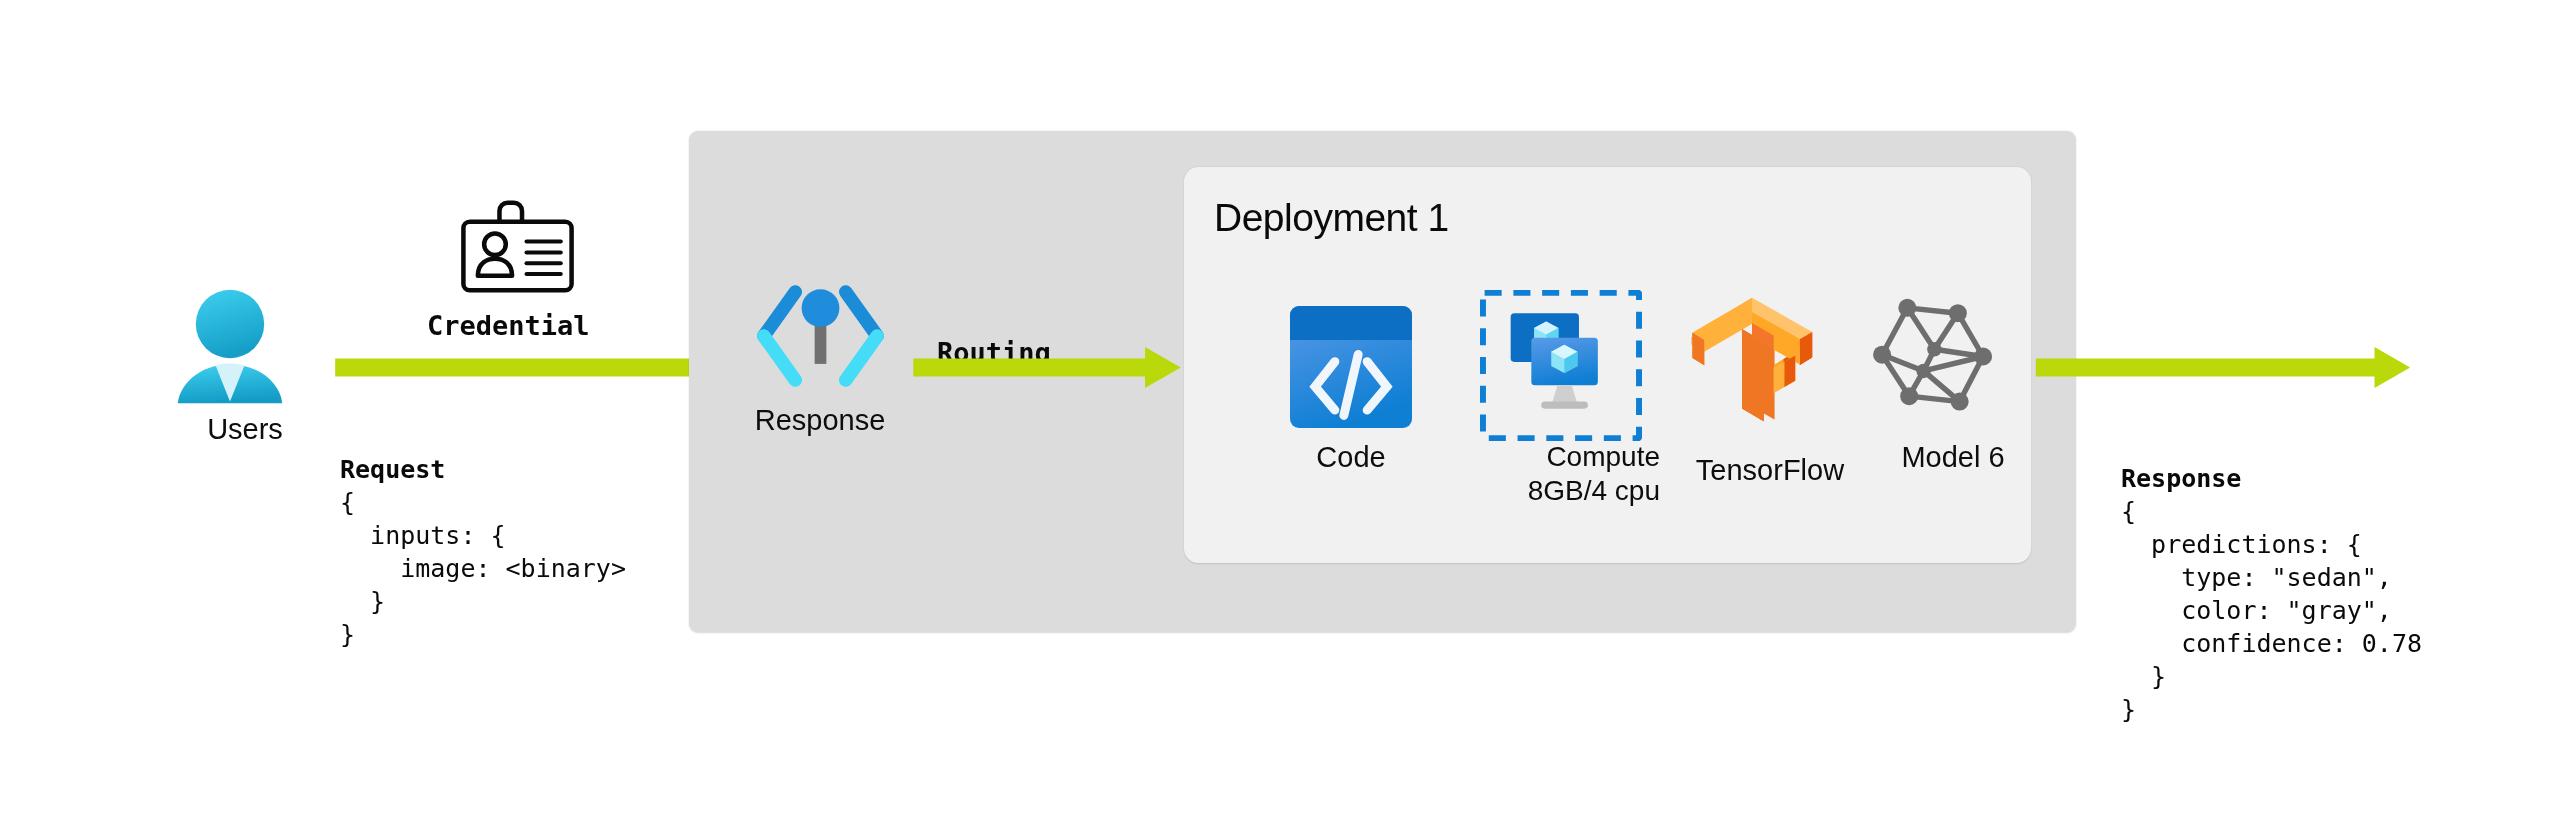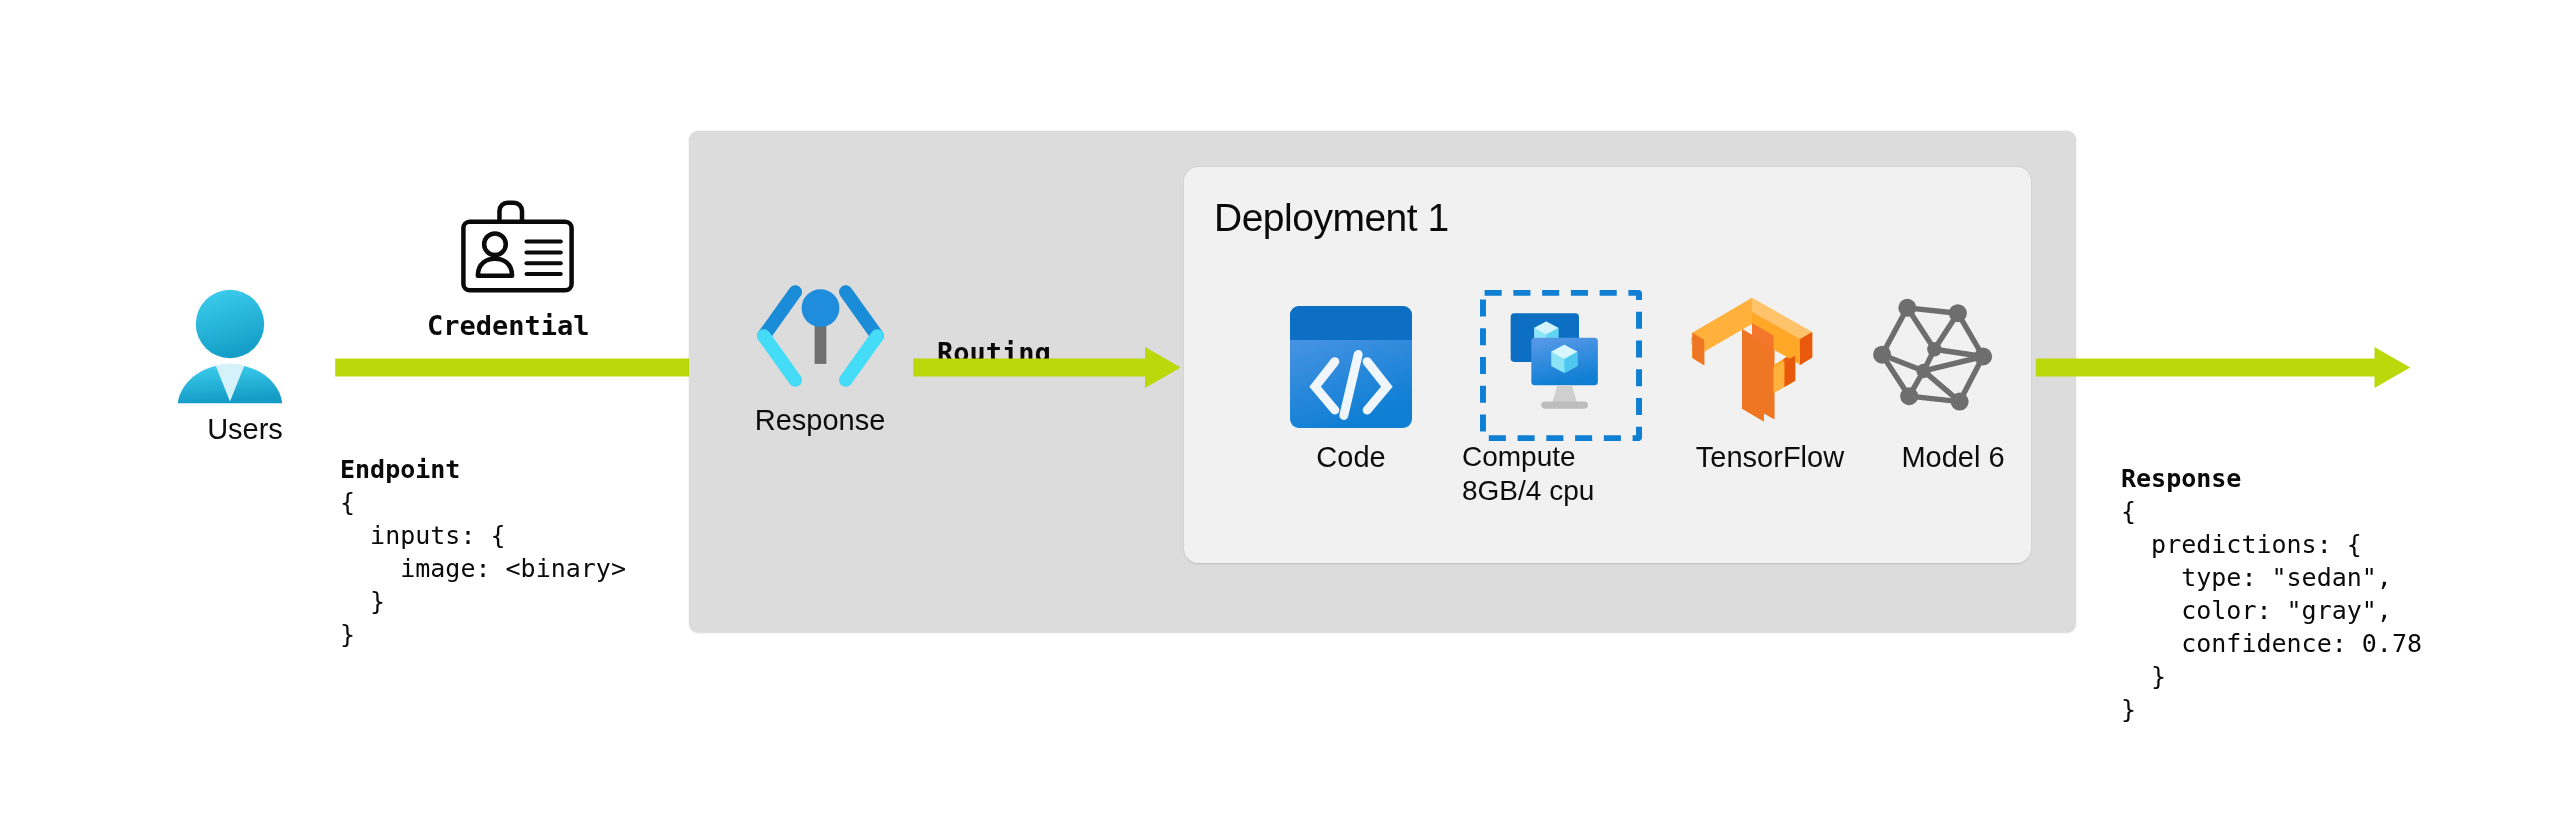--- a/index.html
+++ b/index.html
@@ -74,21 +74,21 @@
     font-size: 27px;
     font-weight: bold;
     color: #0a0a0a;
     white-space: nowrap;
     text-align: left;
   }
   .label-2line {
     font-size: 28px;
     line-height: 34px;
     color: #0d0d0d;
-    text-align: left;
+    text-align: right;
     white-space: nowrap;
   }
 
   
   .icon-wrap { line-height: 0; }
 </style>
 </head>
 <body>
 
 <div id="canvas">
@@ -130,21 +130,21 @@
   </div>
   <div class="abs label-mono-bold" style="left:427px; top:310px; width:180px;">Credential</div>
 
   <div class="abs arrow" style="left:333px; top:347px;">
     <svg width="401" height="41" viewBox="0 0 445 46">
       <path d="M0 13 L405 13 L405 0 L445 23 L405 46 L405 33 L0 33 Z" fill="#bad80a"></path>
     </svg>
   </div>
 
   <div class="abs code-block" style="left:340px; top:387px;">
-    <span class="hdr">Endpoint</span><span>{
+    <span class="hdr">Request</span><span>{
   inputs: {
     image: &lt;binary&gt;
   }
 }</span>
   </div>
 
   <div class="abs outer-box"></div>
 
   <div class="abs icon-wrap" style="left:753px; top:281px;">
     <svg width="135" height="110" viewBox="0 0 150 122">
@@ -271,21 +271,21 @@
         <polygon points="20,50 20,78 73,47 73,31" fill="#ffa726" opacity="0"></polygon>
         <polygon points="73,31 97,45 97,137 73,123" fill="#f4762a"></polygon>
         <polygon points="61,38 73,31 73,123 61,130" fill="#ef7622" opacity="0"></polygon>
         <polygon points="73,47 97,61 97,137 73,123" fill="#ef7622"></polygon>
         <polygon points="73,47 73,123 61,130 61,54" fill="#ff8f2a" opacity="0"></polygon>
         <polygon points="97,81 121,67 121,95 97,109" fill="#ffb13b"></polygon>
         <polygon points="121,67 121,95 109,102 109,74" fill="#e8590c"></polygon>
       </g>
     </svg>
   </div>
-  <div class="abs label-reg" style="left:1671px; top:441px; width:198px;">TensorFlow</div>
+  <div class="abs label-reg" style="left:1671px; top:454px; width:198px;">TensorFlow</div>
 
   <div class="abs icon-wrap" style="left:1873px; top:297px;">
     <svg width="121" height="119" viewBox="0 0 134 132">
       <g stroke="#6e6e6e" stroke-width="6" fill="none" stroke-linecap="round">
         <line x1="38" y1="12" x2="94" y2="18"></line>
         <line x1="94" y1="18" x2="122" y2="66"></line>
         <line x1="122" y1="66" x2="96" y2="116"></line>
         <line x1="96" y1="116" x2="40" y2="110"></line>
         <line x1="40" y1="110" x2="10" y2="64"></line>
         <line x1="10" y1="64" x2="38" y2="12"></line>

